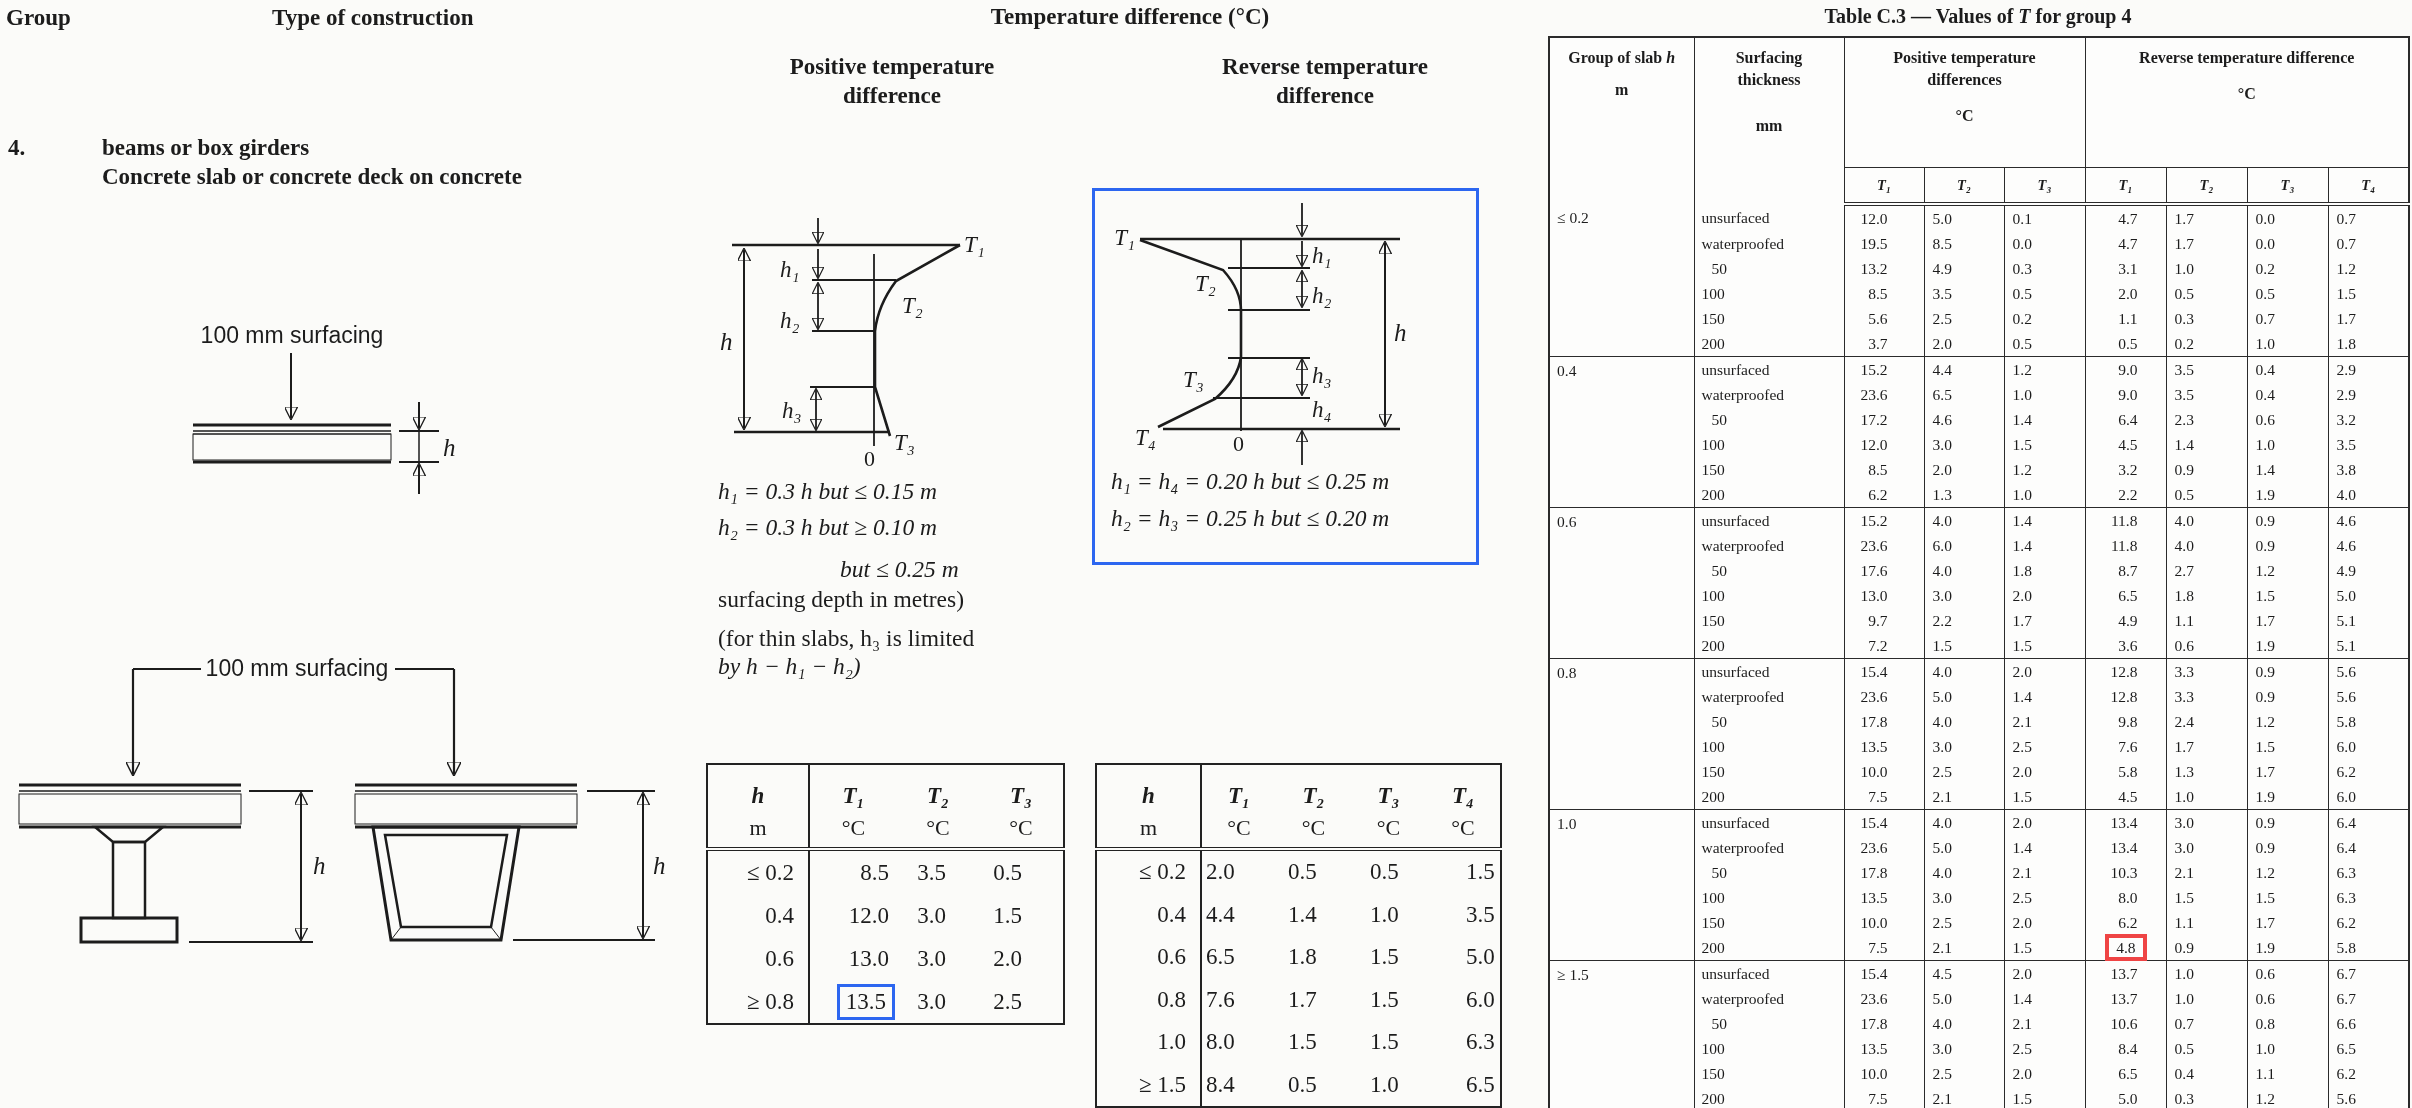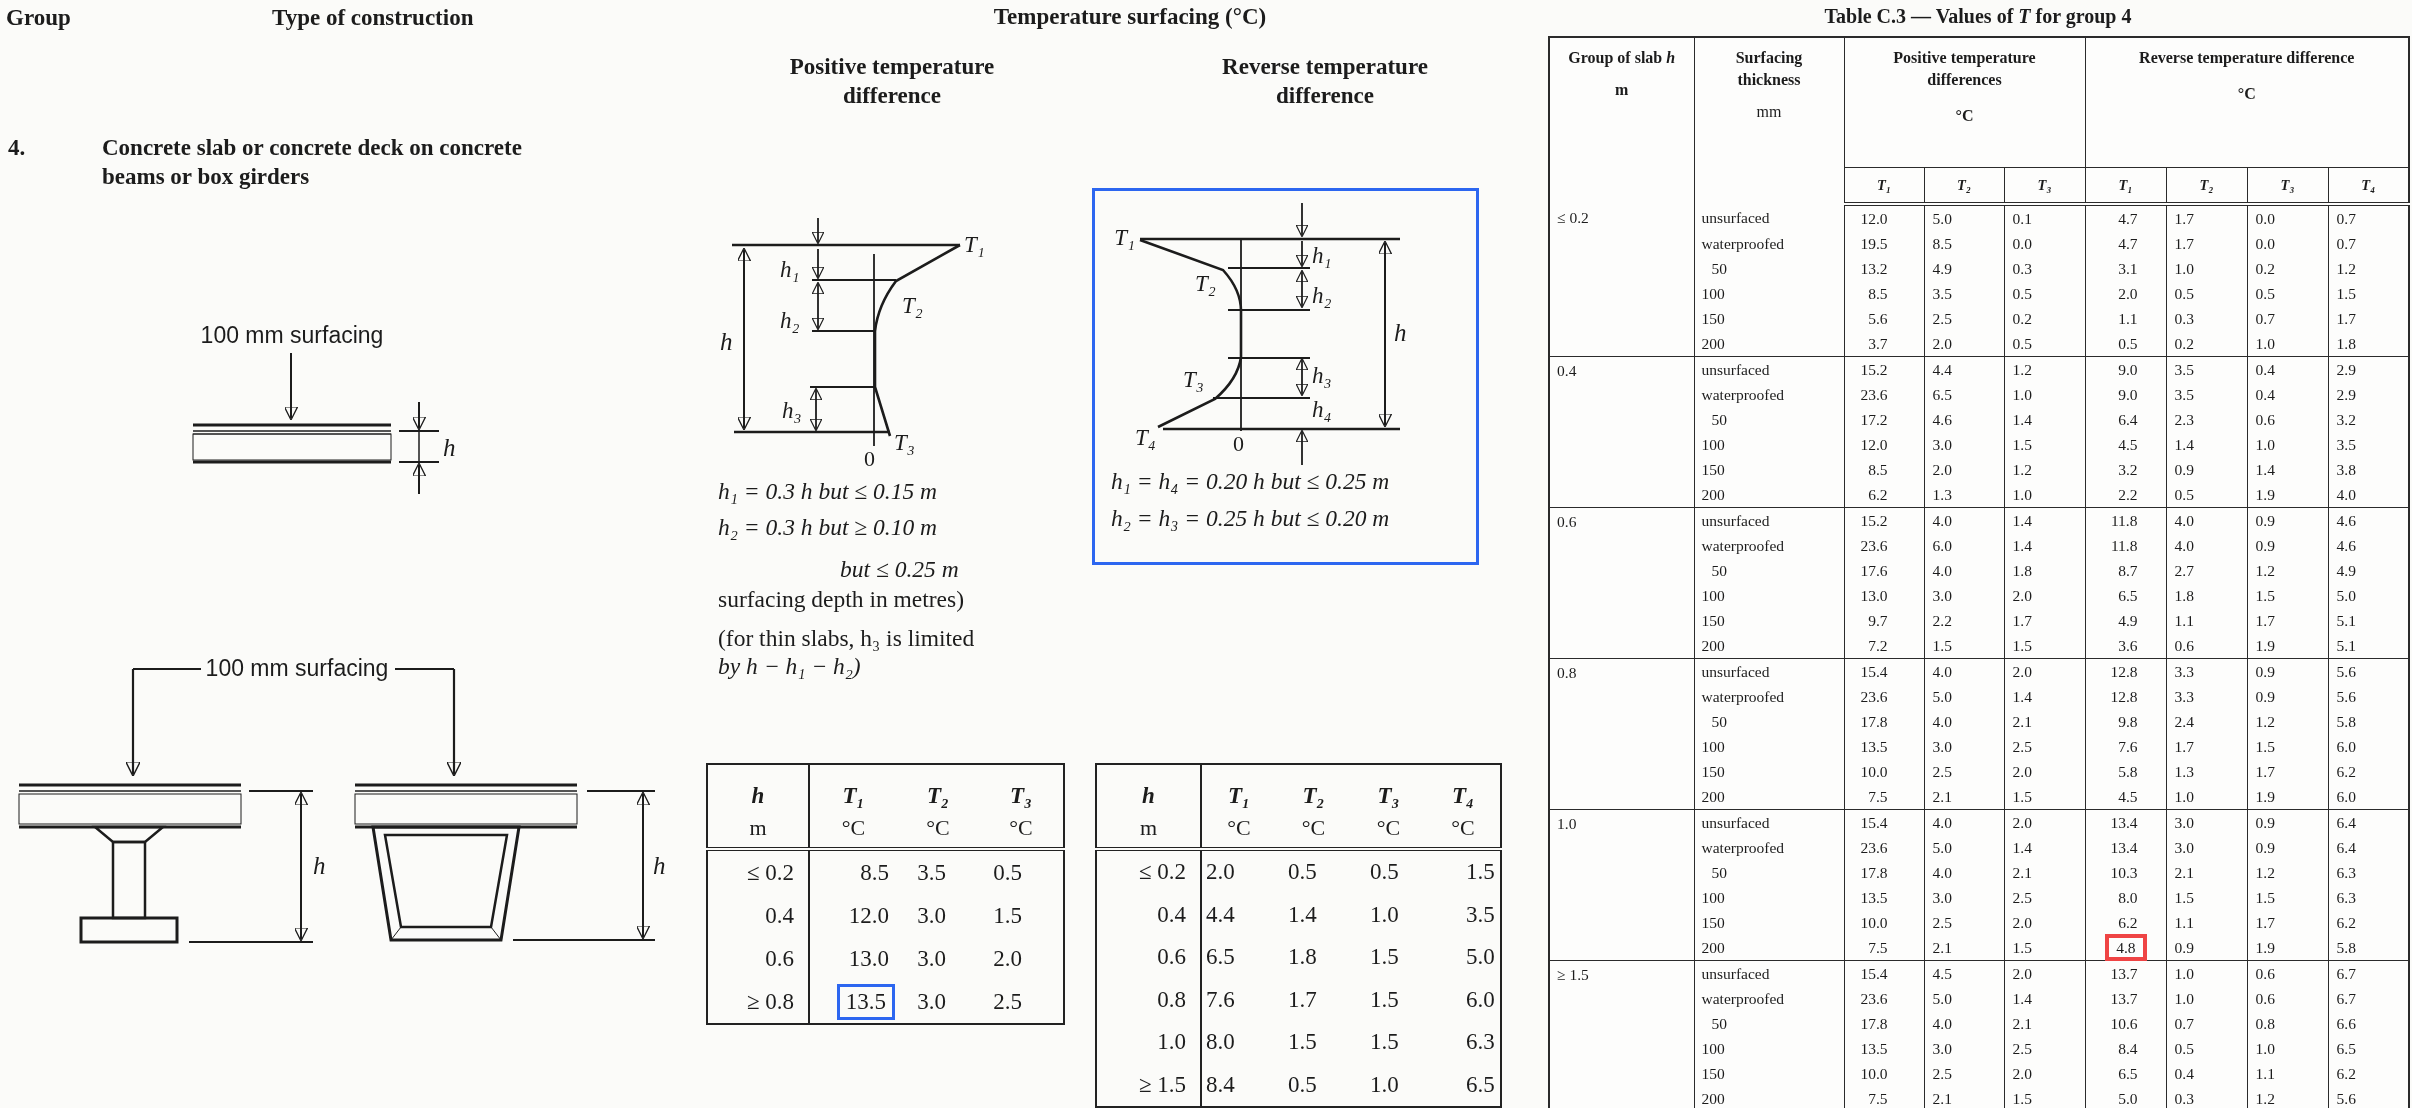--- a/index.html
+++ b/index.html
@@ -59,21 +59,21 @@
   
   .c3-title{left:1548px;top:5px;width:860px;text-align:center;font-weight:bold;font-size:20px;}
   .c3-title .it{font-style:italic;}
   .c3{position:absolute;left:1548px;top:36px;width:860px;border-collapse:collapse;table-layout:fixed;
       background:#fdfdfc;border:2.2px solid #2b2b2b;}
   .c3 thead th{font-weight:bold;font-size:16px;vertical-align:top;padding:9px 2px 0 2px;line-height:22px;}
   .c3 .th-surf{border-left:1.3px solid #2b2b2b;}
   .c3 .th-grp{border-left:1.3px solid #2b2b2b;border-bottom:1.3px solid #2b2b2b;height:120px;}
   .c3 .th-depth{height:120px;}
   .c3 .u{margin-top:10px;font-weight:bold;}
-  .c3 .u2{margin-top:10px;font-weight:normal;}
+  .c3 .u2{margin-top:24px;font-weight:bold;}
   .c3 .u3{margin-top:14px;font-weight:bold;}
   .c3 .it{font-style:italic;}
   .c3 .trow th{height:34px;border-left:1.3px solid #2b2b2b;border-bottom:4px double #2b2b2b;
                font-style:italic;font-size:14.5px;vertical-align:middle;padding:0;text-align:center;}
   .c3 tbody td{height:25px;line-height:25px;font-size:15.5px;border-left:1.3px solid #2b2b2b;
                padding:0;vertical-align:middle;text-align:left;}
   .c3 td.depth{border-left:none;vertical-align:top;padding:1px 0 0 7px;}
   .c3 td.surf{padding-left:7px;}
   .c3 td.surf.n50{padding-left:17px;}
   .c3 td.pt0{text-align:right;padding-right:36px;}
@@ -85,22 +85,22 @@
 </style>
 </head>
 <body>
 
 <div class="page">
 
   <div class="abs hdr grp">Group</div>
   <div class="abs hdr typ">Type of construction</div>
   <div class="abs hdr gnum">4.</div>
   <div class="abs hdr desc">
+    <div>beams or box girders</div>
     <div>Concrete slab or concrete deck on concrete</div>
-    <div>beams or box girders</div>
   </div>
 
   <svg style="left:185px;top:298px;" width="300" height="200" viewBox="0 0 300 200">
     <defs>
       <marker id="m1" viewBox="0 0 10 10" refX="8.5" refY="5" markerWidth="6.5" markerHeight="6.5" orient="auto-start-reverse">
         <path d="M0,0L10,5L0,10z" fill="#1c1c1c" stroke="none"></path>
         </marker>
       <pattern id="p1" width="17" height="11" patternUnits="userSpaceOnUse">
         <circle cx="3" cy="3" r="1.3" fill="#2a2a2a" stroke="none"></circle>
           <circle cx="9" cy="7" r="1.1" fill="#2a2a2a" stroke="none"></circle>
@@ -165,21 +165,21 @@
     <polygon points="368,191 514,191 496,304 386,304" fill="#fbfbf9" stroke-width="3"></polygon>
     <polygon points="380,199 502,199 486,291 396,291" fill="#fbfbf9" stroke-width="2.5"></polygon>
     <polygon points="386,304 396,291 486,291 496,304" fill="url(#p2)" stroke="none"></polygon>
 
     <line x1="582" y1="155" x2="650" y2="155" stroke-width="2"></line>
     <line x1="508" y1="304" x2="650" y2="304" stroke-width="2"></line>
     <line x1="638" y1="158" x2="638" y2="301" stroke-width="2" marker-start="url(#m2)" marker-end="url(#m2)"></line>
     <text class="dlab" x="648" y="238">h</text>
   </svg>
 
-  <div class="abs hdr mid-h">Temperature surfacing (°C)</div>
+  <div class="abs hdr mid-h">Temperature difference (°C)</div>
   <div class="abs hdr pos-t">
     <div>Positive temperature</div>
     <div>difference</div>
   </div>
   <div class="abs hdr rev-t">
     <div>Reverse temperature</div>
     <div>difference</div>
   </div>
 
   <svg style="left:718px;top:210px;" width="280" height="270" viewBox="0 0 280 270">

